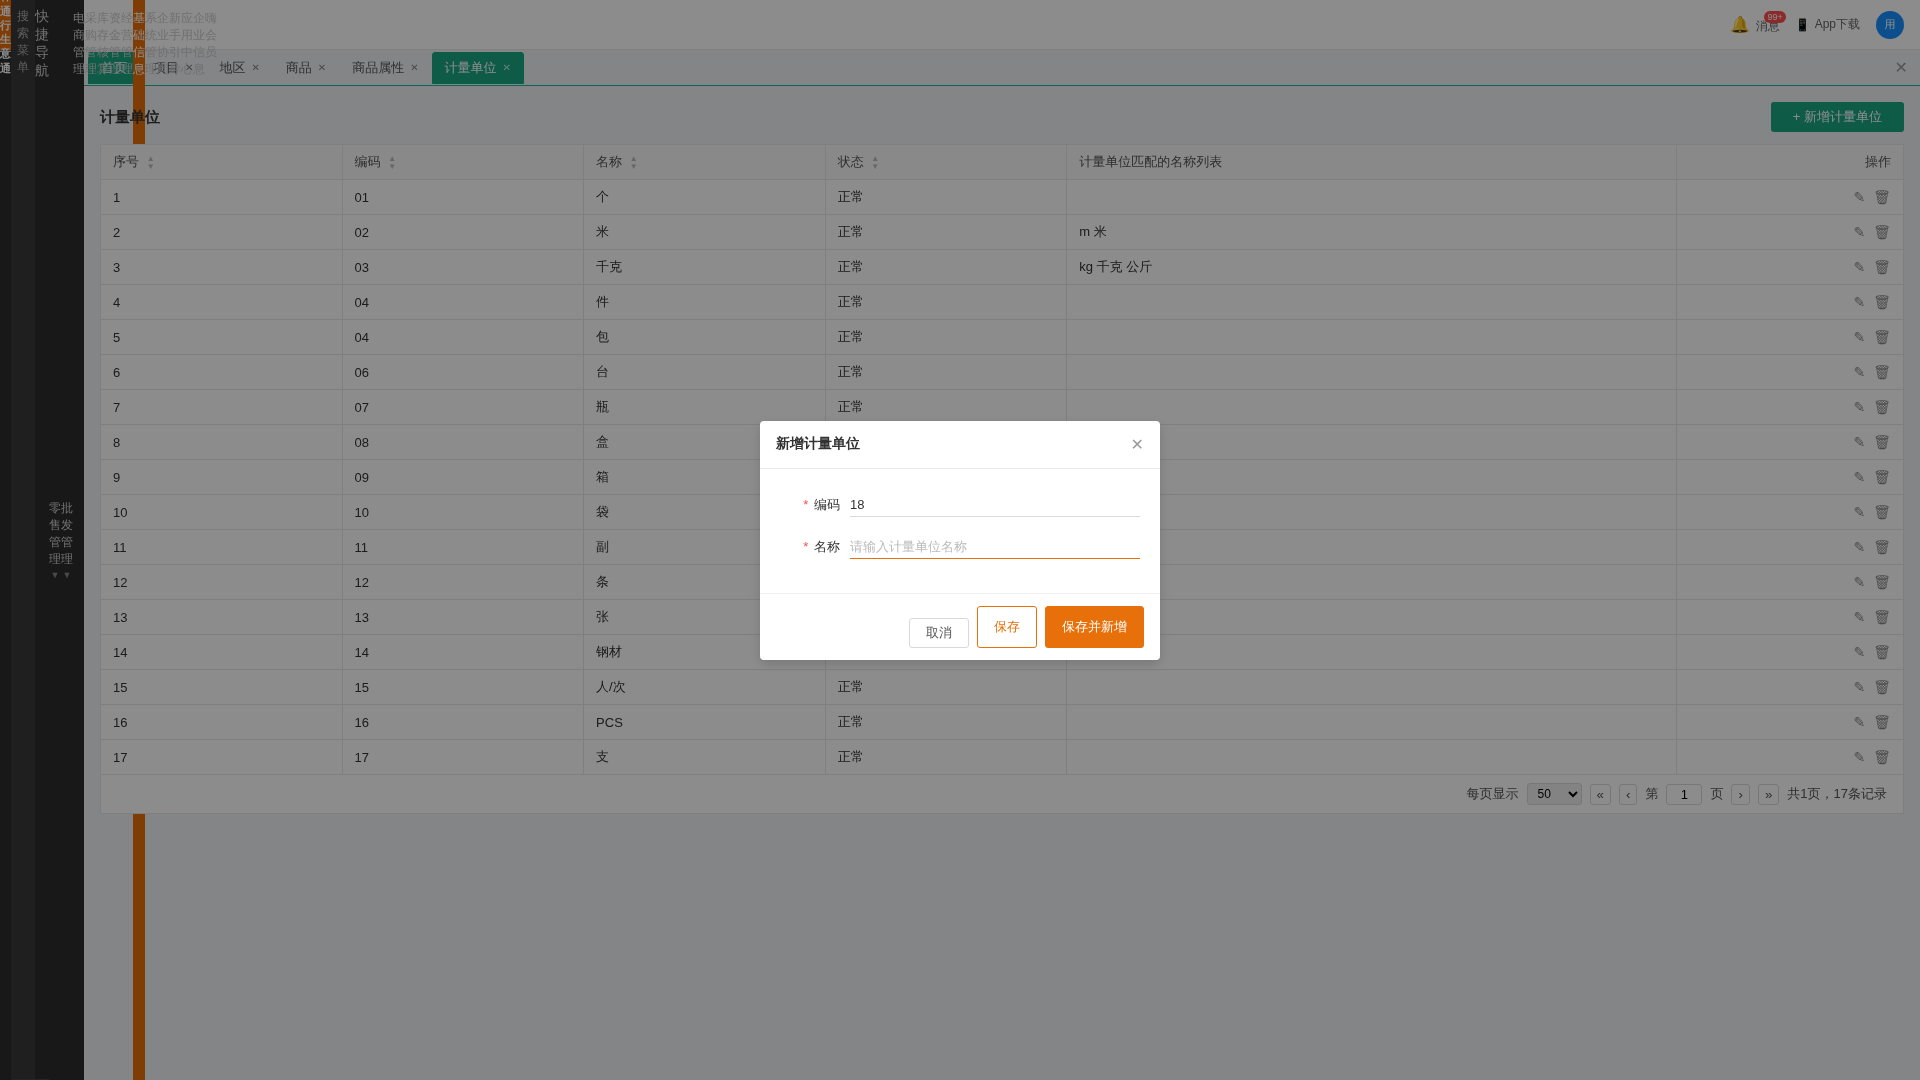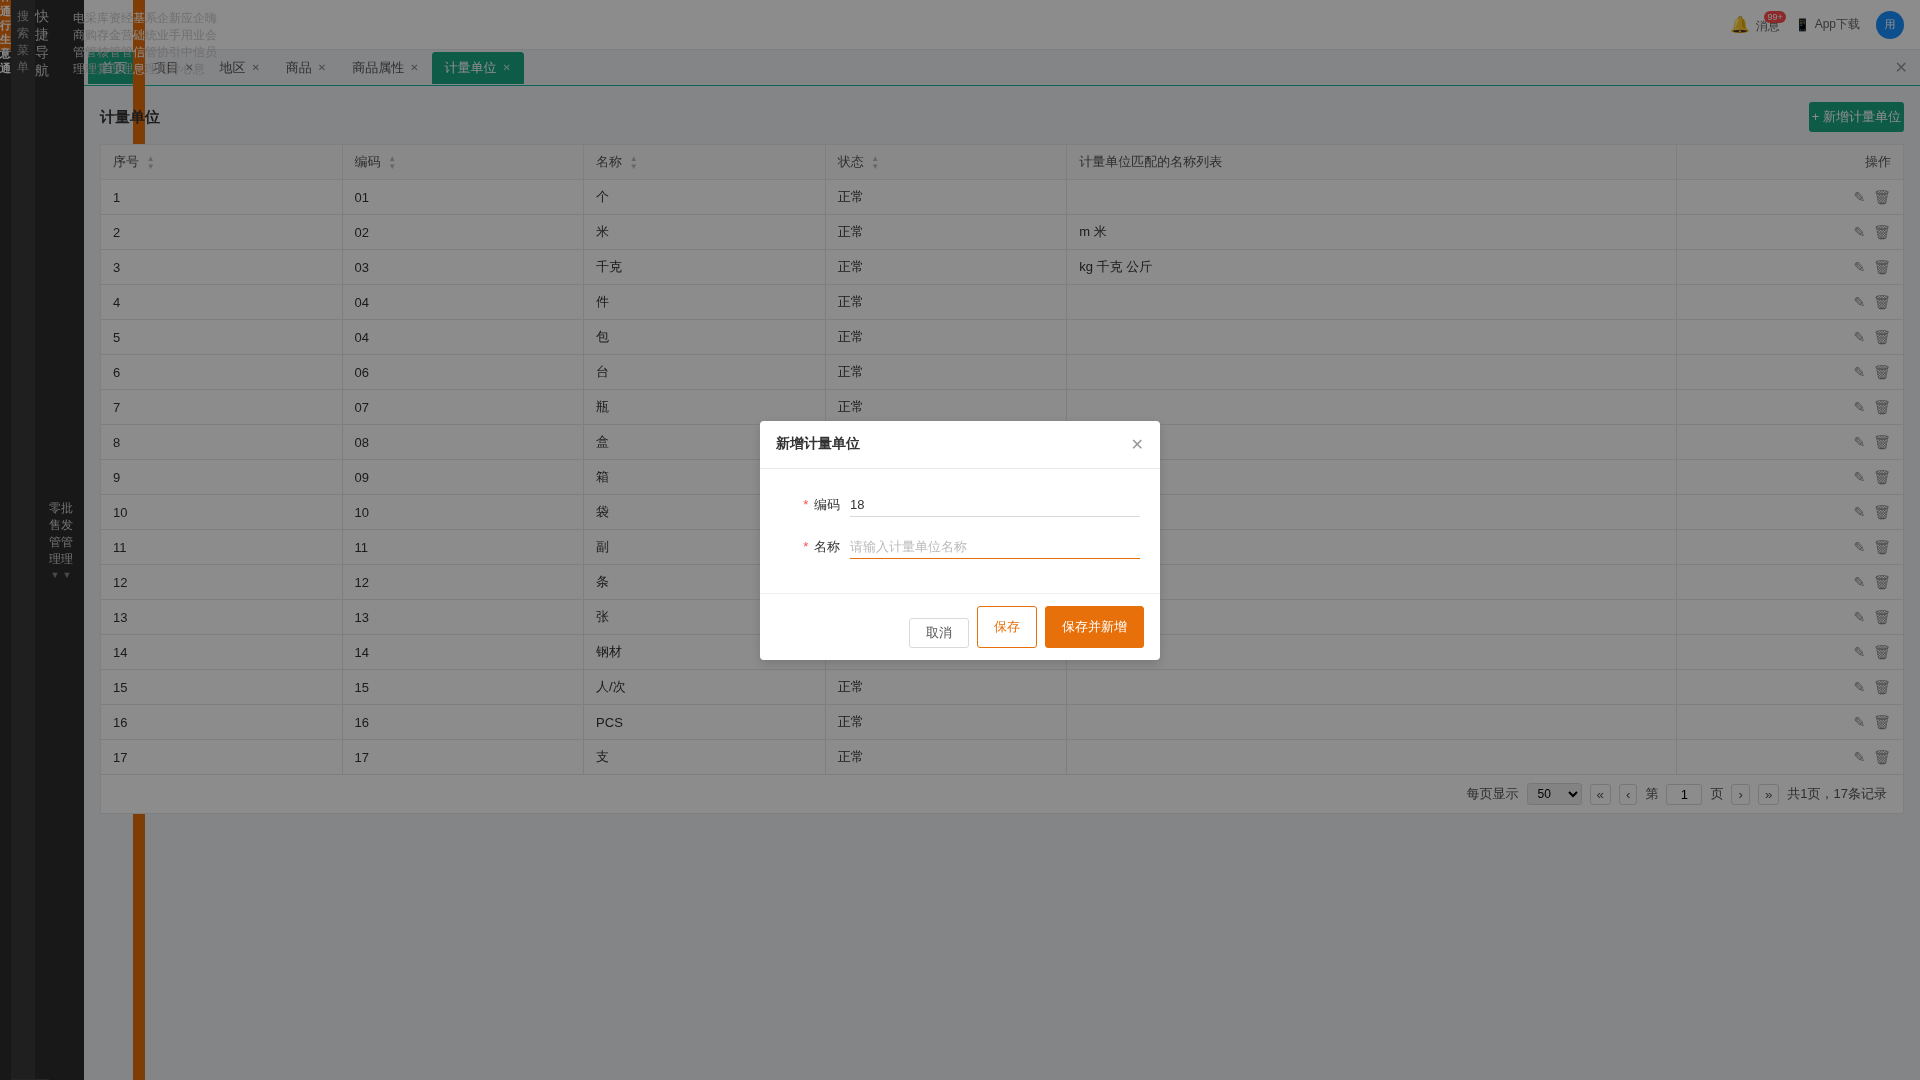--- a/index.html
+++ b/index.html
@@ -149,21 +149,21 @@
       display: flex;
       justify-content: space-between;
       align-items: center;
       margin-bottom: 12px;
     }
     .page-title { font-size: 15px; font-weight: 600; color: #333; }
     .btn-add {
       background: #1ba784;
       color: white;
       border: none;
-      padding: 6px 3px;
+      padding: 6px 22px;
       border-radius: 3px;
       font-size: 13px;
       cursor: pointer;
     }
 
     
     .data-table {
       width: 100%;
       border-collapse: collapse;
       background: white;

